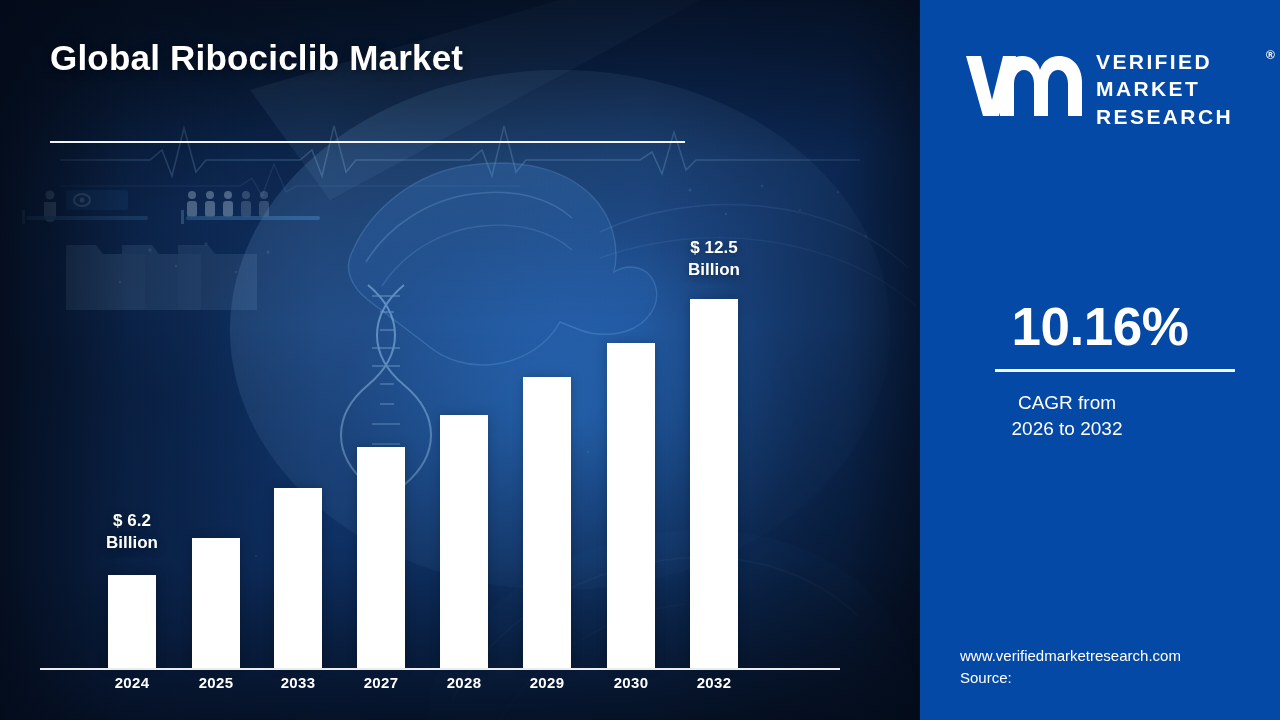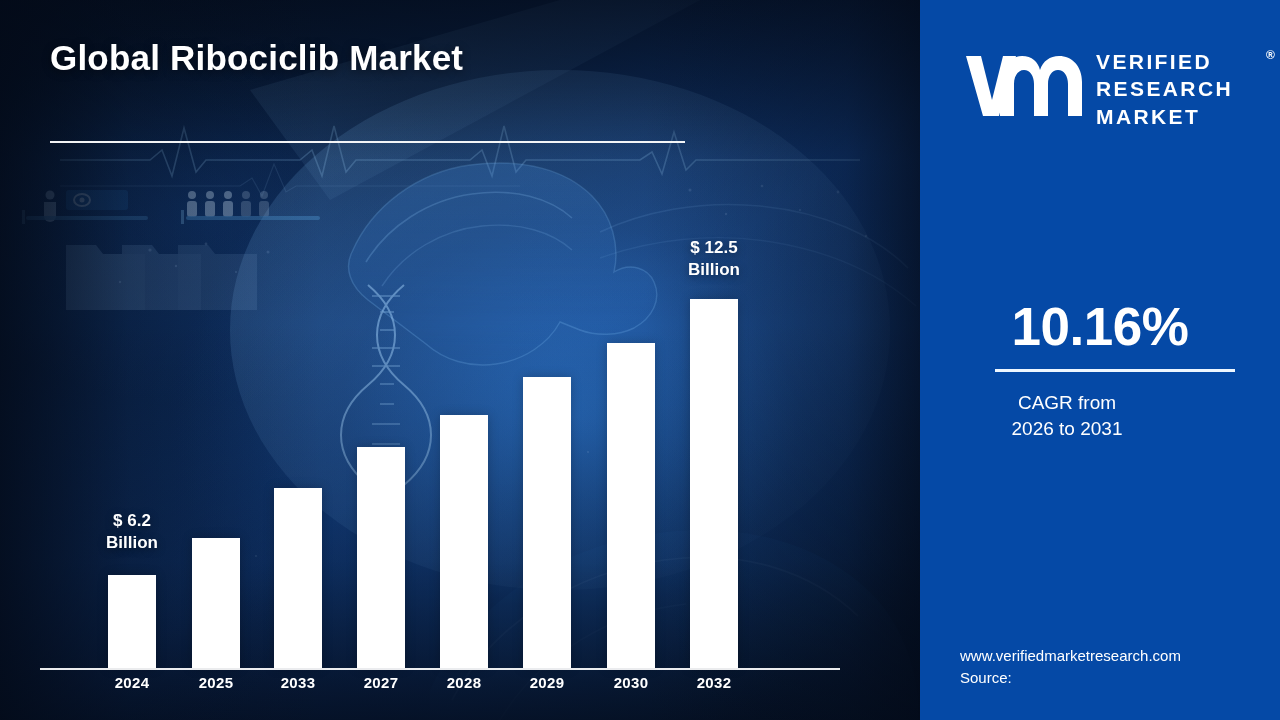--- a/index.html
+++ b/index.html
@@ -355,32 +355,32 @@
       <svg id="logo-mark" viewBox="0 0 122 70" preserveAspectRatio="xMidYMid meet">
         <path d="M2,6 L17,6 L28,50 L39,6 L52,6 L35,66 L19,66 Z" fill="#ffffff"></path>
         <path d="M36,66 L36,32 C36,16 46,6 58,6 C68,6 74,12 76,20
                  C79,11 86,6 95,6 C108,6 118,16 118,32 L118,66 L104,66 L104,34
                  C104,26 100,20 94,20 C88,20 84,26 84,34 L84,66 L70,66 L70,34
                  C70,26 66,20 60,20 C54,20 50,26 50,34 L50,66 Z" fill="#ffffff"></path>
       </svg>
 
       <div id="logo-words">
         <div>VERIFIED</div>
+        <div>MARKET</div>
         <div>RESEARCH</div>
-        <div>MARKET</div>
       </div>
 
       <div id="logo-reg">®</div>
     </div>
 
     <div id="cagr-value">10.16%</div>
     <div id="cagr-rule"></div>
     <div id="cagr-caption">
       <div>CAGR from</div>
-      <div>2026 to 2031</div>
+      <div>2026 to 2032</div>
     </div>
 
     <div id="source-block">
       <div id="source-url">www.verifiedmarketresearch.com</div>
       <div>Source:</div>
     </div>
   </div>
 
 </div>
 

